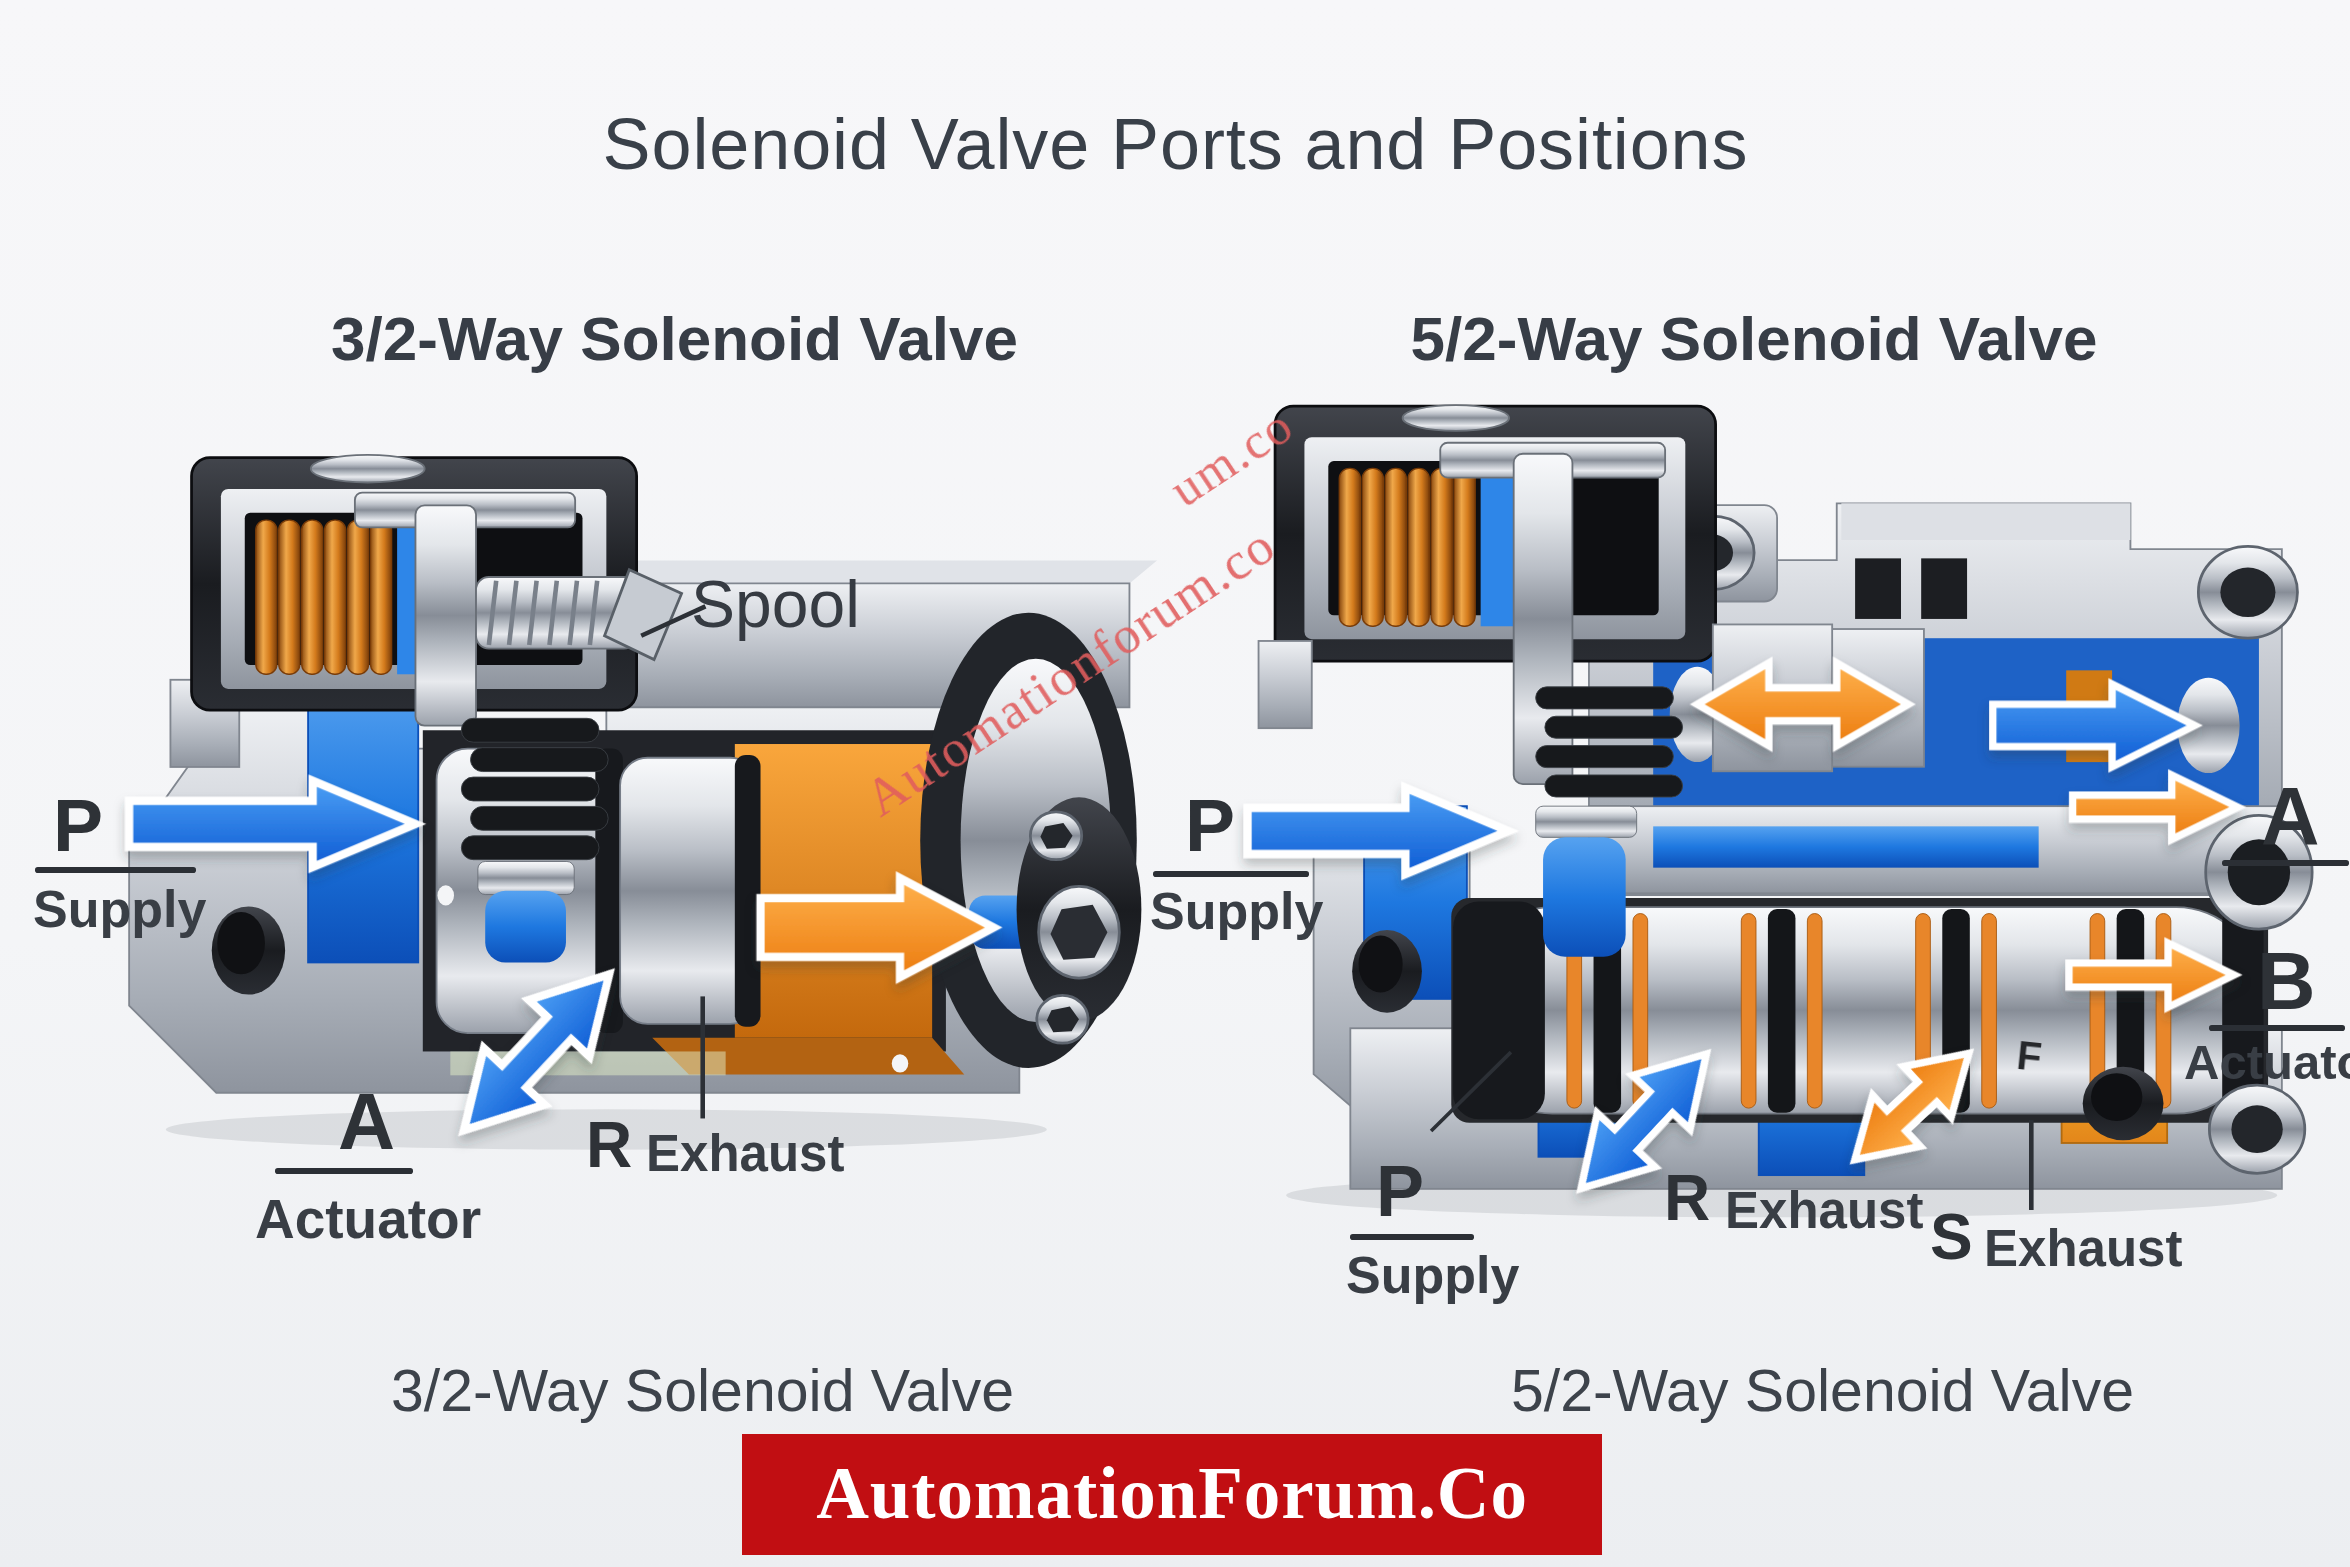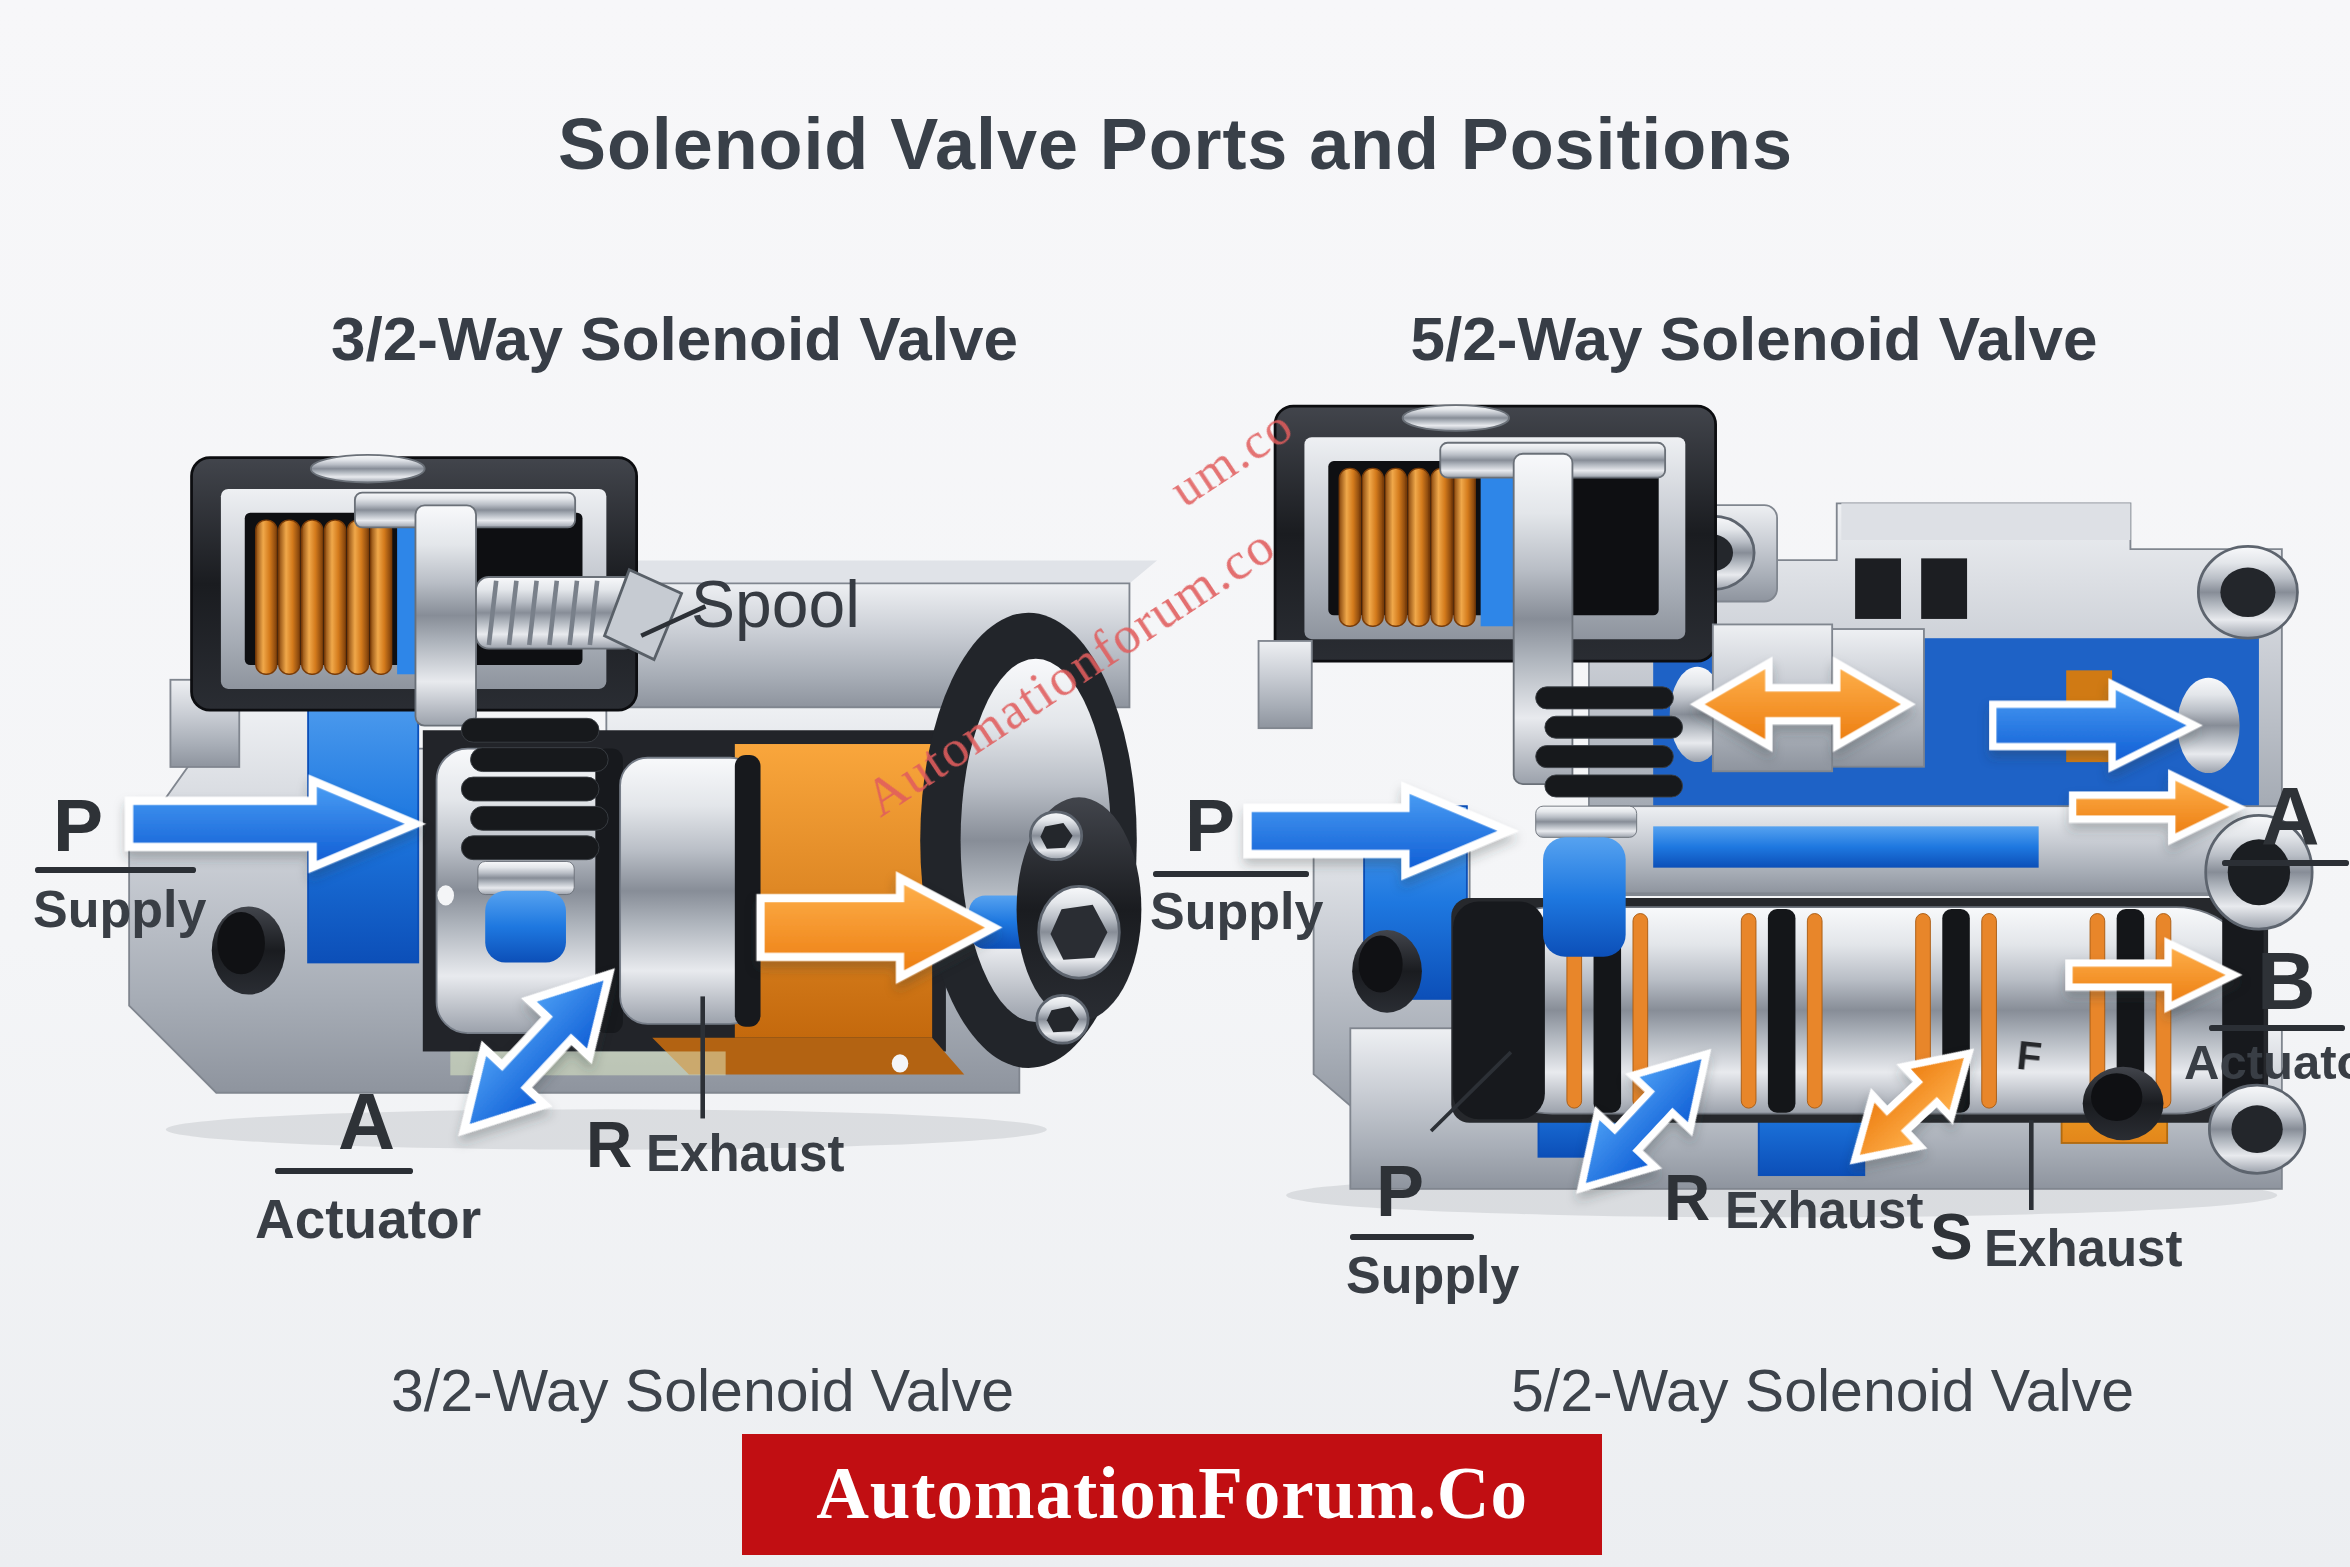--- a/index.html
+++ b/index.html
@@ -1,21 +1,21 @@
 <!DOCTYPE html>
 <html style="font-size:14.7px"><head>
 <meta charset="utf-8">
 <style>
   html,body{margin:0;padding:0;background:#e9ebee;}
   #stage{position:relative;width:2351px;height:1568px;overflow:hidden;
          background:linear-gradient(180deg,#f7f7f9 0%,#f4f5f7 60%,#eceef1 100%);
          font-family:"Liberation Sans",sans-serif;}
   .abs{position:absolute;}
   .ctr{text-align:center;}
-  #title{left:0;top:103px;width:2351px;font-size:72px;font-weight:700;color:#394049;letter-spacing:0.9px;}
+  #title{left:0;top:103px;width:2351px;font-size:72px;font-weight:400;color:#394049;letter-spacing:0.9px;}
   .heading{font-size:62px;font-weight:700;color:#373d46;}
   #left-heading{left:211px;top:303px;width:927px;}
   #right-heading{left:1295px;top:303px;width:918px;}
   .caption{font-size:59px;font-weight:400;color:#3d434b;}
   #left-caption{left:248px;top:1357px;width:909px;}
   #right-caption{left:1368px;top:1357px;width:909px;}
   .letter{font-weight:700;color:#2e3237;line-height:1;}
   .word{font-weight:700;color:#393e45;line-height:1;}
   .ul{height:5.5px;background:#2b2f35;border-radius:2.8px;}
   #spool-label{left:691px;top:566px;font-size:66px;font-weight:400;color:#363b42;}

